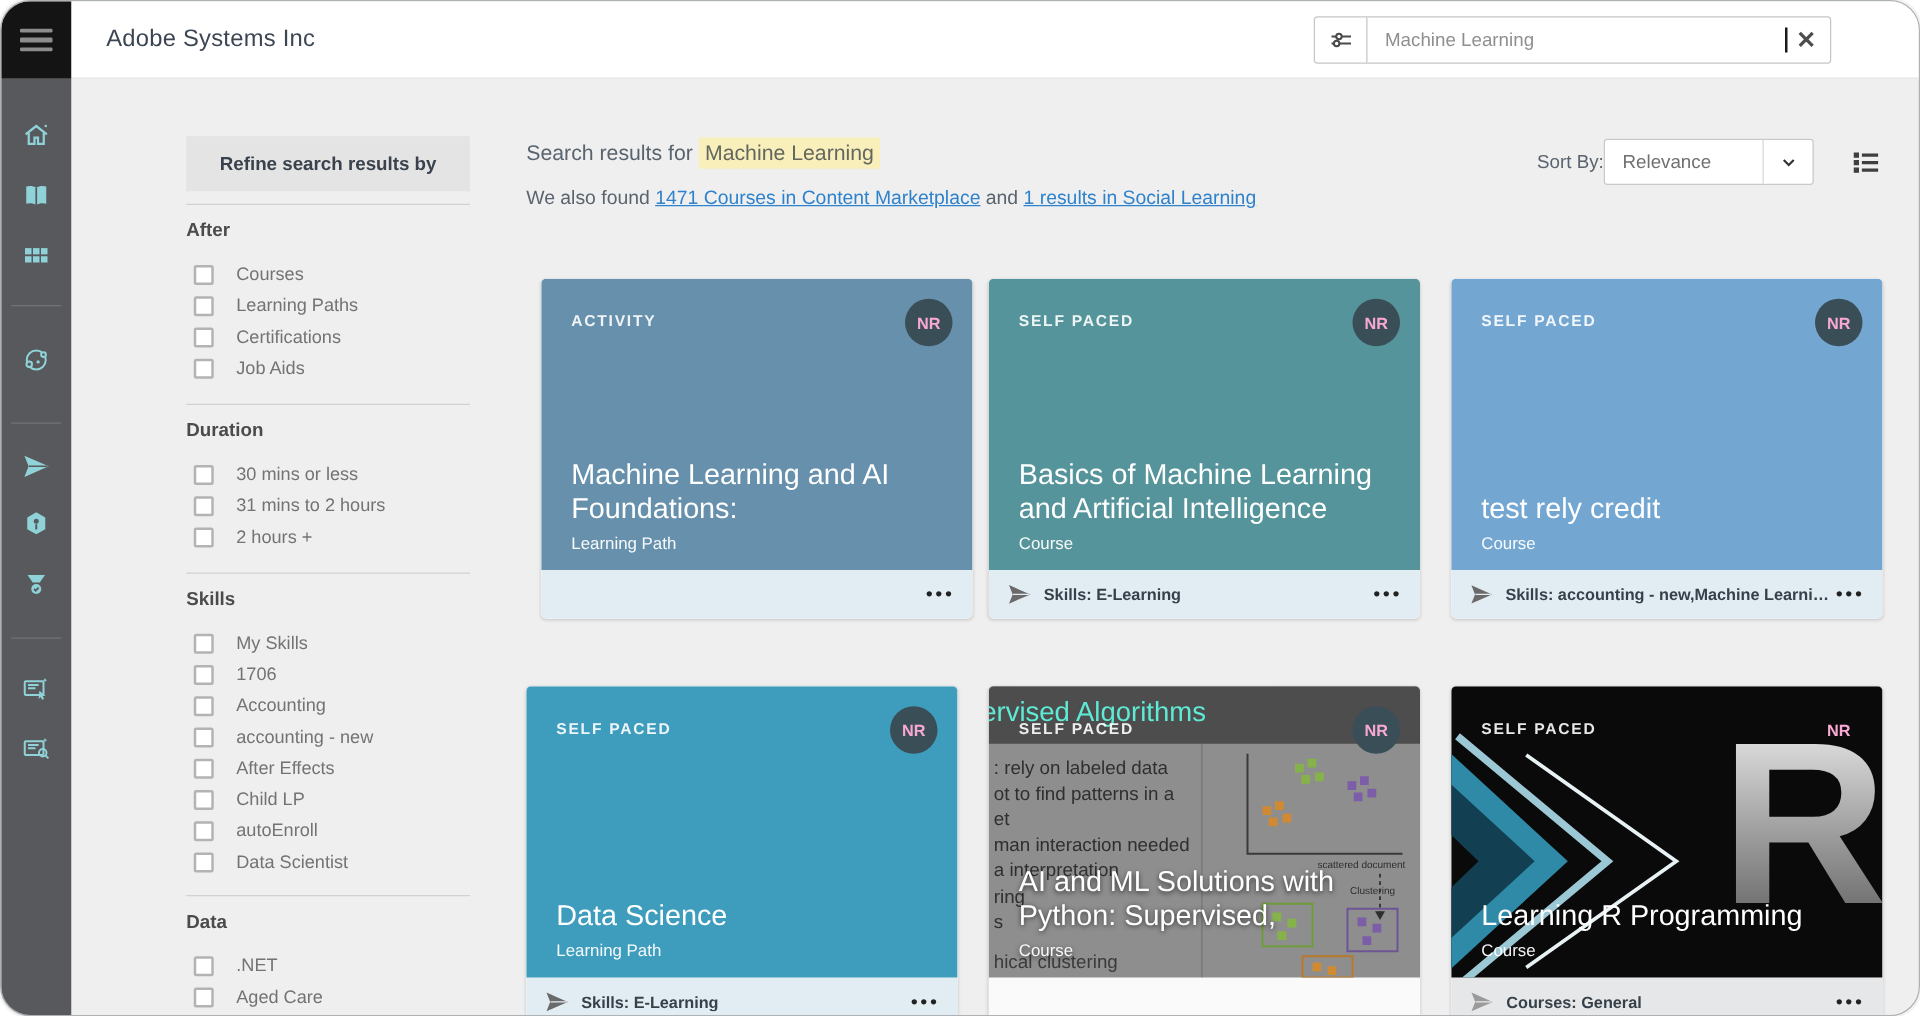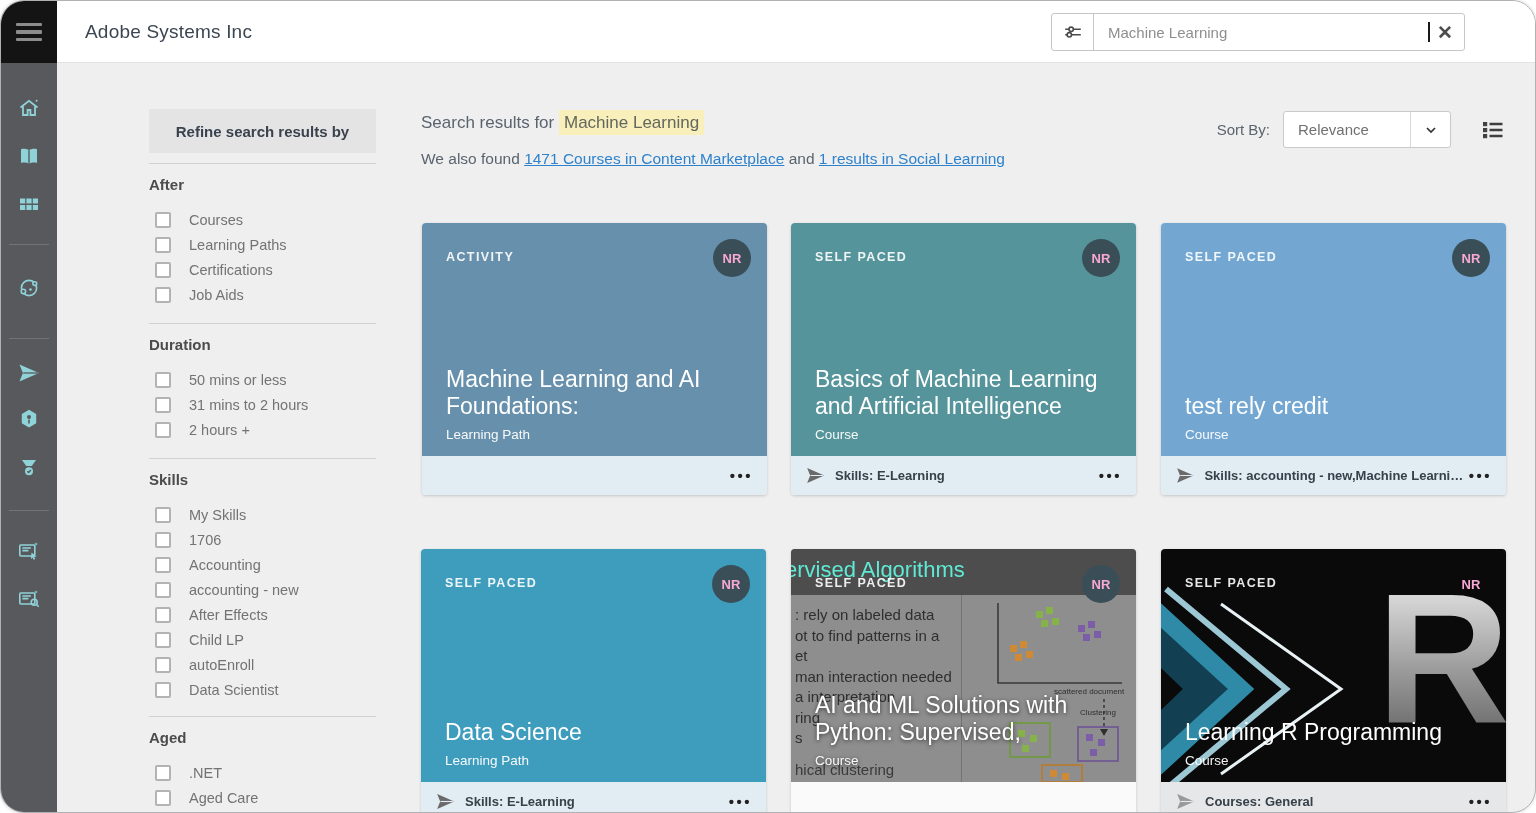--- a/index.html
+++ b/index.html
@@ -32,29 +32,29 @@
   .f-row { display:flex; align-items:center; height:25px; cursor:pointer; }
   .cb { width:16px; height:16px; border:2px solid #b3b3b3; border-radius:2px; background:#fff; margin-left:6px; flex:none; }
   .f-label { font-size:14.5px; color:#737373; margin-left:18px; white-space:nowrap; }
   
   .results-head { position:absolute; left:420px; top:112px; width:700px; }
   .rh-line1 { font-size:17px; color:#5a646e; }
   .hl { background:#f8efbb; padding:3px 5px; color:#63675e; }
   .rh-line2 { margin-top:17px; font-size:15.5px; color:#5a646e; }
   .rh-line2 a { color:#2e82cc; text-decoration:underline; cursor:pointer; }
   .sort-area { position:absolute; top:110px; right:30px; display:flex; align-items:center; }
-  .sort-label { font-size:15px; color:#5a646e; margin-right:13px; }
+  .sort-label { font-size:15px; color:#5a646e; }
   .dropdown { width:168px; height:37px; background:#fff; border:1px solid #c9c9c9; border-radius:3px; display:flex; align-items:center; cursor:pointer; }
   .dd-value { flex:1; font-size:15px; color:#707070; padding-left:14px; }
   .dd-chev { width:40px; align-self:stretch; border-left:1px solid #d7d7d7; display:flex; align-items:center; justify-content:center; }
   .listview-btn { margin-left:30px; cursor:pointer; display:flex; }
   
   .cards { position:absolute; left:420px; top:222px; width:1090px; height:600px; }
   .card { position:absolute; width:345px; height:272px; border-radius:4px; overflow:hidden; box-shadow:0 1px 3px rgba(0,0,0,.18); cursor:pointer; background:#fff; }
-  .c1 { left:1px;   top:0; }    .c1 .card-main { background:#6690ab; }
+  .c1 { left:12px;   top:0; }    .c1 .card-main { background:#6690ab; }
   .c2 { left:370px; top:0; }  .c2 .card-main { background:#55949a; }
   .c3 { left:740px; top:0; }  .c3 .card-main { background:#73a7d2; }
   .c4 { left:0;   top:326px; } .c4 .card-main { background:#3e9cbc; }
   .c5 { left:370px; top:326px; } .c5 .card-main { background:#8e8e8e; }
   .c6 { left:740px; top:326px; } .c6 .card-main { background:#0a0a0a; }
   .card-main { position:relative; height:233px; }
   .card-tag { position:absolute; top:27px; left:24px; font-size:12.5px; font-weight:bold; letter-spacing:1.4px; color:rgba(255,255,255,.9); z-index:6; }
   .nr-badge { position:absolute; top:16px; right:16px; width:38px; height:38px; border-radius:50%; background:#3a4e57; color:#f9a8d4; font-size:13px; font-weight:bold; display:flex; align-items:center; justify-content:center; z-index:6; }
   .nr-plain { background:transparent; }
   .title-block { position:absolute; left:24px; right:18px; bottom:14px; z-index:6; }
@@ -184,21 +184,21 @@
       </div>
     <div class="f-row">
         <span class="cb"></span>
         <span class="f-label">Job Aids</span>
       </div>
     <div class="f-divider" style="margin-top:16px"></div>
 
     <div class="f-title">Duration</div>
     <div class="f-row">
         <span class="cb"></span>
-        <span class="f-label">50 mins or less</span>
+        <span class="f-label">30 mins or less</span>
       </div>
     <div class="f-row">
         <span class="cb"></span>
         <span class="f-label">31 mins to 2 hours</span>
       </div>
     <div class="f-row">
         <span class="cb"></span>
         <span class="f-label">2 hours +</span>
       </div>
     <div class="f-divider" style="margin-top:16px"></div>
@@ -231,21 +231,21 @@
     <div class="f-row">
         <span class="cb"></span>
         <span class="f-label">autoEnroll</span>
       </div>
     <div class="f-row">
         <span class="cb"></span>
         <span class="f-label">Data Scientist</span>
       </div>
     <div class="f-divider" style="margin-top:14px"></div>
 
-    <div class="f-title">Aged</div>
+    <div class="f-title">Data</div>
     <div class="f-row" style="margin-top:10px">
         <span class="cb"></span>
         <span class="f-label">.NET</span>
       </div>
     <div class="f-row">
         <span class="cb"></span>
         <span class="f-label">Aged Care</span>
       </div>
     <div class="f-row"></div>
   </div>

